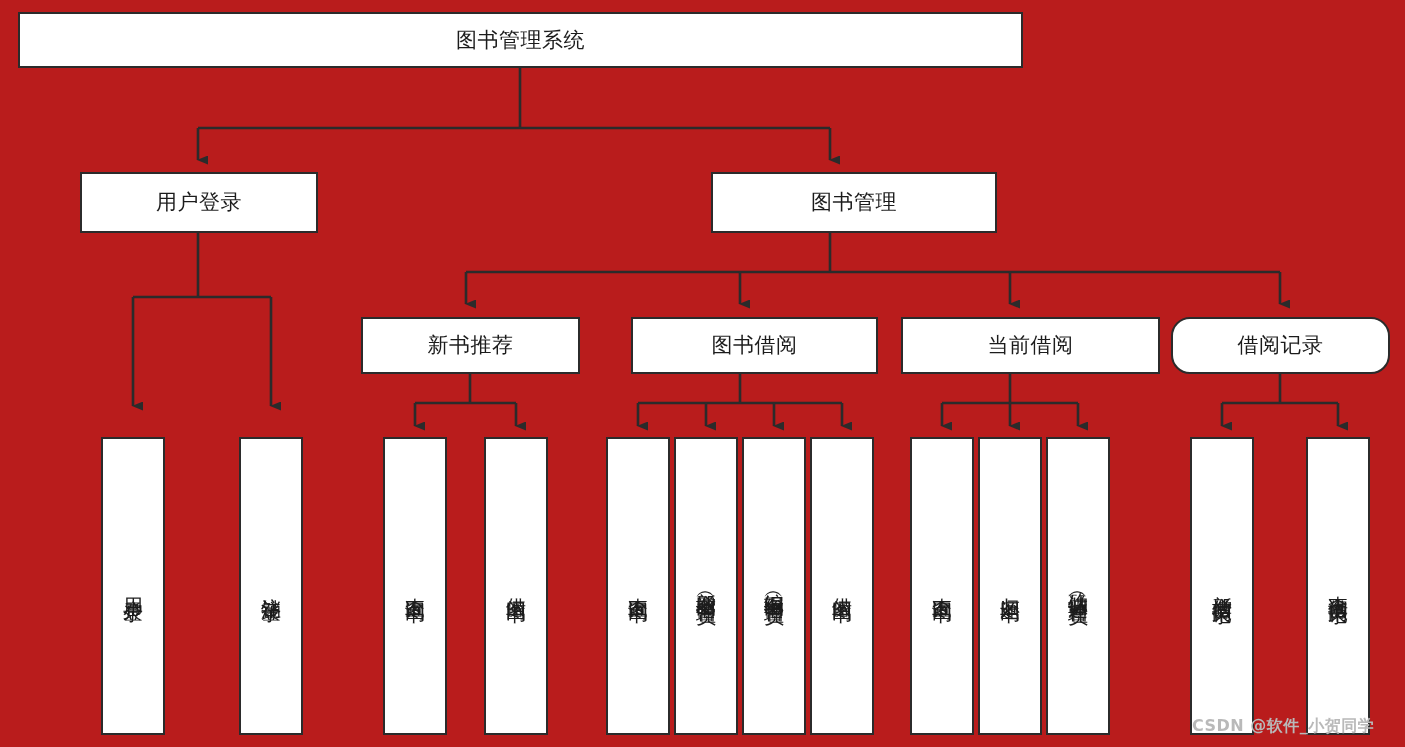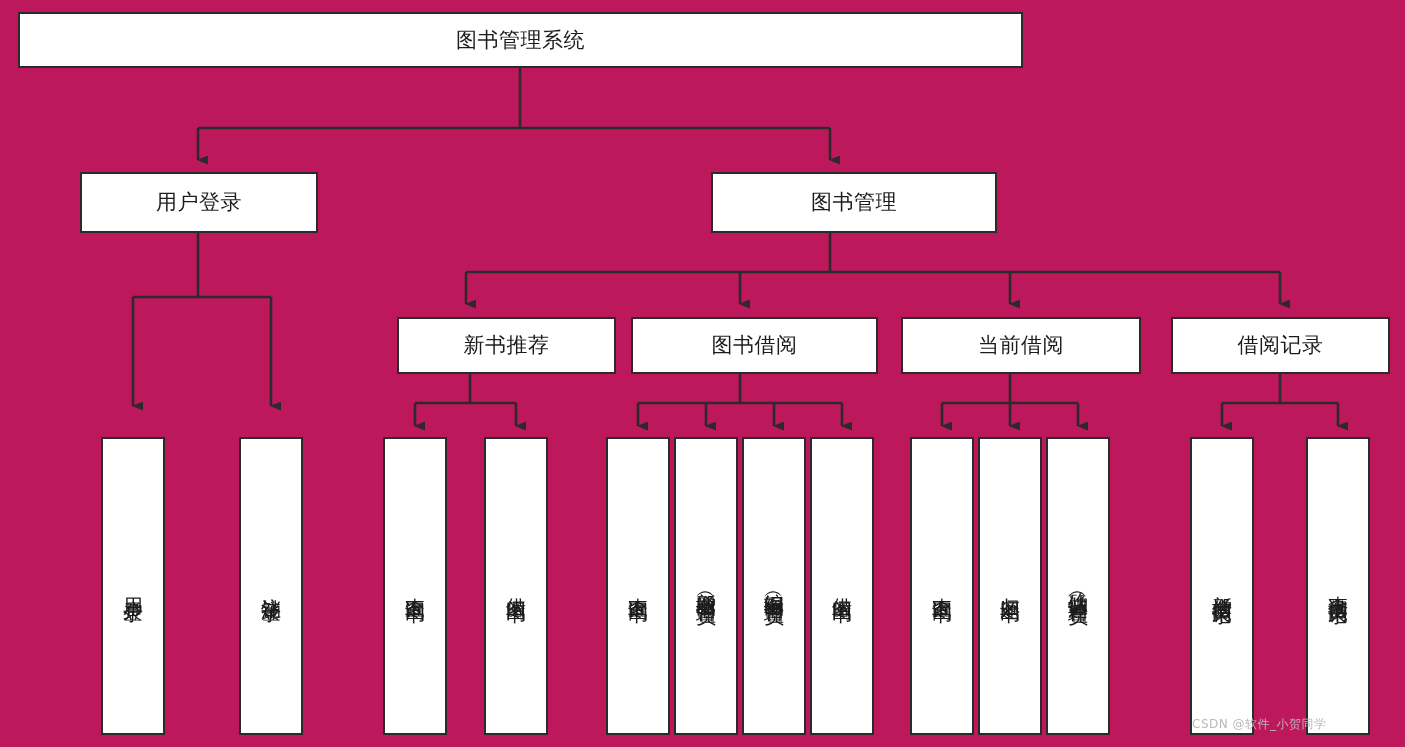--- a/index.html
+++ b/index.html
@@ -8,21 +8,21 @@
     padding: 0;
     background: #ffffff;
   }
   body {
     font-family: "DejaVu Sans", "Liberation Sans", sans-serif;
   }
   #canvas {
     position: relative;
     width: 1405px;
     height: 747px;
-    background: #be185d;
+    background: #b91c1c;
     overflow: hidden;
   }
   #diagram-svg {
     position: absolute;
     left: 0;
     top: 0;
     width: 1405px;
     height: 747px;
   }
   .node-box {
@@ -46,25 +46,26 @@
     writing-mode: vertical-rl;
     text-orientation: upright;
     letter-spacing: 2px;
     font-size: 20px;
   }
   .node-box.root .node-label { font-size: 21px; }
   .watermark {
     position: absolute;
     left: 1192px;
     top: 716px;
-    font-size: 12px;
+    font-size: 16px;
     color: #b9b9b9;
     white-space: nowrap;
     letter-spacing: 0.5px;
     pointer-events: none;
+    font-weight: bold;
   }
 </style>
 </head>
 <body>
 
 <div id="canvas">
 
   <svg id="diagram-svg" viewBox="0 0 1405 747" xmlns="http://www.w3.org/2000/svg">
     <defs>
       <marker id="arrowhead" markerWidth="9" markerHeight="11" refX="4.5" refY="10" orient="auto" markerUnits="userSpaceOnUse">
@@ -122,33 +123,33 @@
   </div>
 
   <div class="node-box" style="left:80px; top:172px; width:238px; height:61px;">
     <span class="node-label">用户登录</span>
   </div>
 
   <div class="node-box" style="left:711px; top:172px; width:286px; height:61px;">
     <span class="node-label">图书管理</span>
   </div>
 
-  <div class="node-box" style="left:361px; top:317px; width:219px; height:57px;margin-left:36px;">
+  <div class="node-box" style="left:361px; top:317px; width:219px; height:57px;">
     <span class="node-label">新书推荐</span>
   </div>
 
   <div class="node-box" style="left:631px; top:317px; width:247px; height:57px;">
     <span class="node-label">图书借阅</span>
   </div>
 
-  <div class="node-box" style="left:901px; top:317px; width:240px; height:57px;">
+  <div class="node-box" style="left:901px; top:317px; width:259px; height:57px;">
     <span class="node-label">当前借阅</span>
   </div>
 
-  <div class="node-box" style="left:1171px; top:317px; width:219px; height:57px;">
+  <div class="node-box" style="left:1171px; top:317px; width:219px; height:57px;border-radius:19px;">
     <span class="node-label">借阅记录</span>
   </div>
 
   <div class="node-box vertical" style="left:101px; top:437px; width:64px; height:298px;">
     <span class="node-label">用户登录</span>
   </div>
 
   <div class="node-box vertical" style="left:239px; top:437px; width:64px; height:298px;">
     <span class="node-label">注销登录</span>
   </div>

